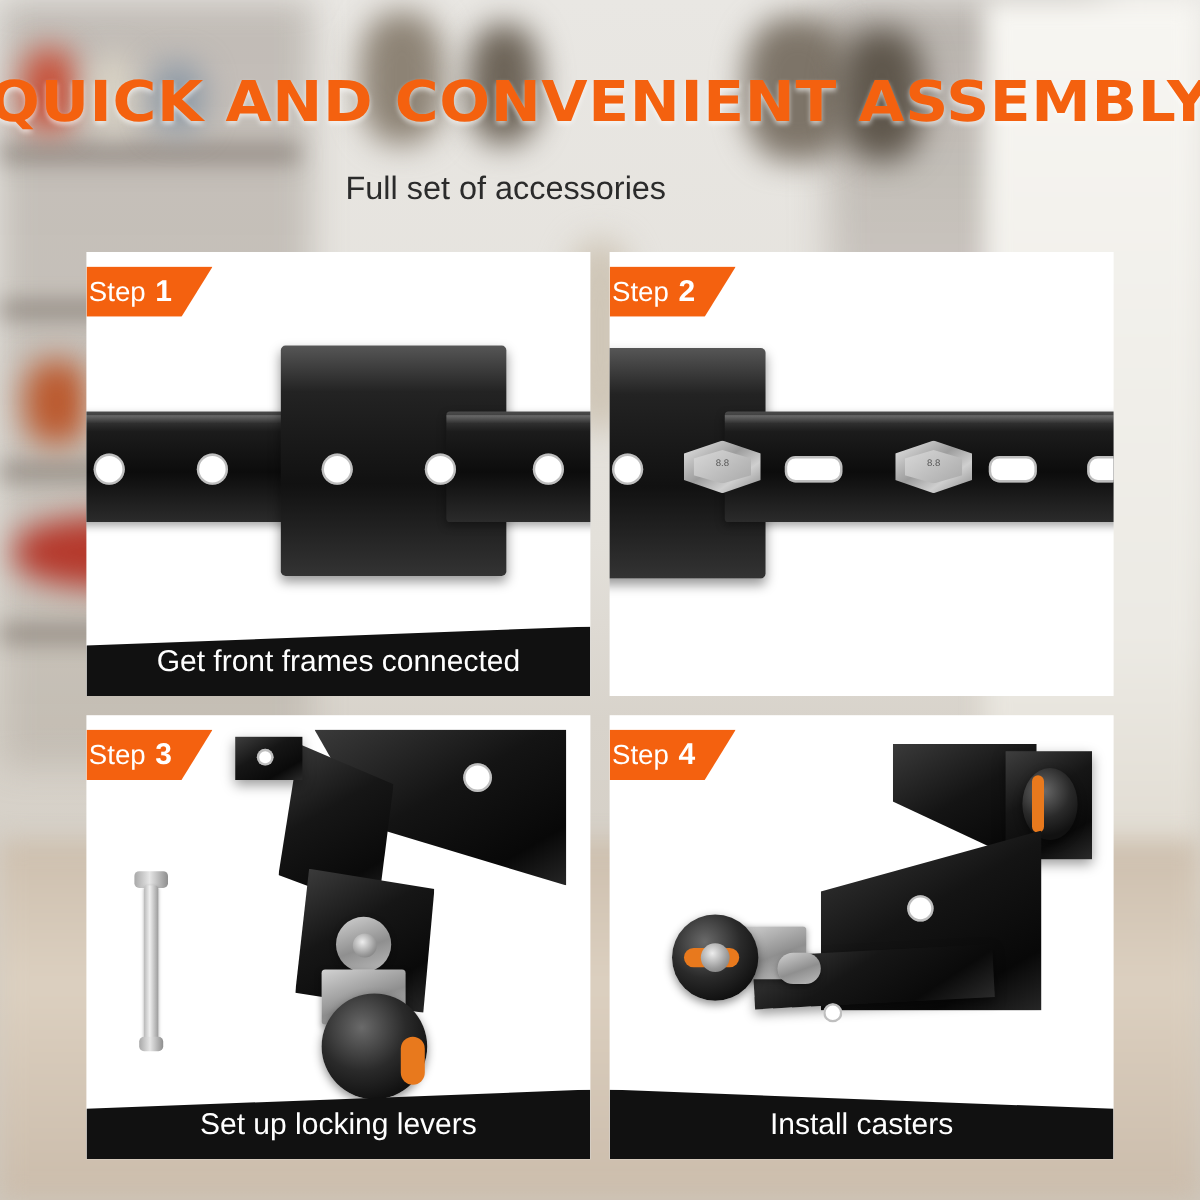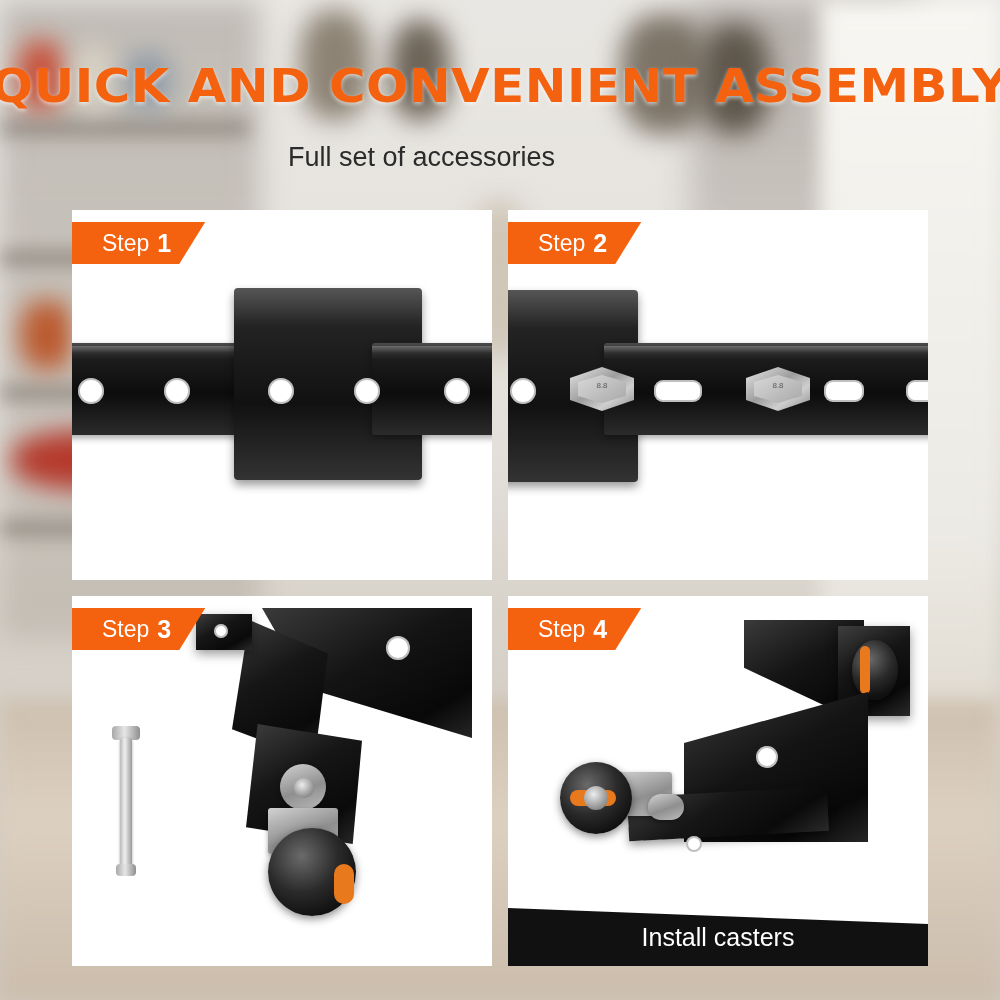--- a/index.html
+++ b/index.html
@@ -91,21 +91,21 @@
     position: relative;
     background: #ffffff;
     overflow: hidden;
   }
 
   
   .badge {
     position: absolute;
     left: 0; top: 12px;
     height: 42px;
-    padding: 0 34px 0 30px;
+    padding: 0 34px 0 2px;
     background: #f4610f;
     color: #fff;
     display: flex;
     align-items: center;
     font-size: 23px;
     z-index: 6;
     clip-path: polygon(0 0, 100% 0, calc(100% - 26px) 100%, 0 100%);
   }
   .badge .num { font-weight: bold; margin-left: 8px; font-size: 25px; }
 
@@ -267,20 +267,21 @@
           <div class="rail-hi"></div>
         </div>
         <div class="hole" style="left:196px; top:168px; width:26px; height:26px;"></div>
         <div class="hole" style="left:282px; top:168px; width:26px; height:26px;"></div>
         <div class="hole" style="left:372px; top:168px; width:26px; height:26px;"></div>
       </div>
       <div class="badge">
         <span>Step</span>
         <span class="num">1</span>
       </div>
+      <div class="caption slant">Get front frames connected</div>
     </div>
 
     <div class="card">
       <div class="art">
 
         <div class="sleeve" style="left:-10px; top:80px; width:140px; height:192px;"></div>
 
         <div class="rail" style="left:96px; top:133px; width:340px; height:92px;">
           <div class="rail-hi"></div>
         </div>
@@ -321,20 +322,21 @@
         <div class="metal-bracket" style="left:196px; top:212px; width:70px; height:46px;"></div>
         <div class="caster-wheel" style="left:196px; top:232px; width:88px; height:88px;"></div>
         <div class="caster-ring" style="left:262px; top:268px; width:20px; height:40px; border-radius:10px;"></div>
         <div class="plate" style="left:124px; top:18px; width:56px; height:36px;"></div>
         <div class="hole" style="left:142px; top:28px; width:14px; height:14px;"></div>
       </div>
       <div class="badge">
         <span>Step</span>
         <span class="num">3</span>
       </div>
+      <div class="caption slant">Set up locking levers</div>
     </div>
 
     <div class="card">
       <div class="art">
 
         <div class="tri" style="left:236px; top:24px; width:120px; height:104px; clip-path: polygon(0 0, 100% 0, 100% 100%, 0 46%);"></div>
         <div class="plate" style="left:330px; top:30px; width:72px; height:90px;"></div>
         <div class="caster-wheel" style="left:344px; top:44px; width:46px; height:60px;"></div>
         <div class="caster-ring" style="left:352px; top:50px; width:10px; height:48px; border-radius:6px;"></div>
 

